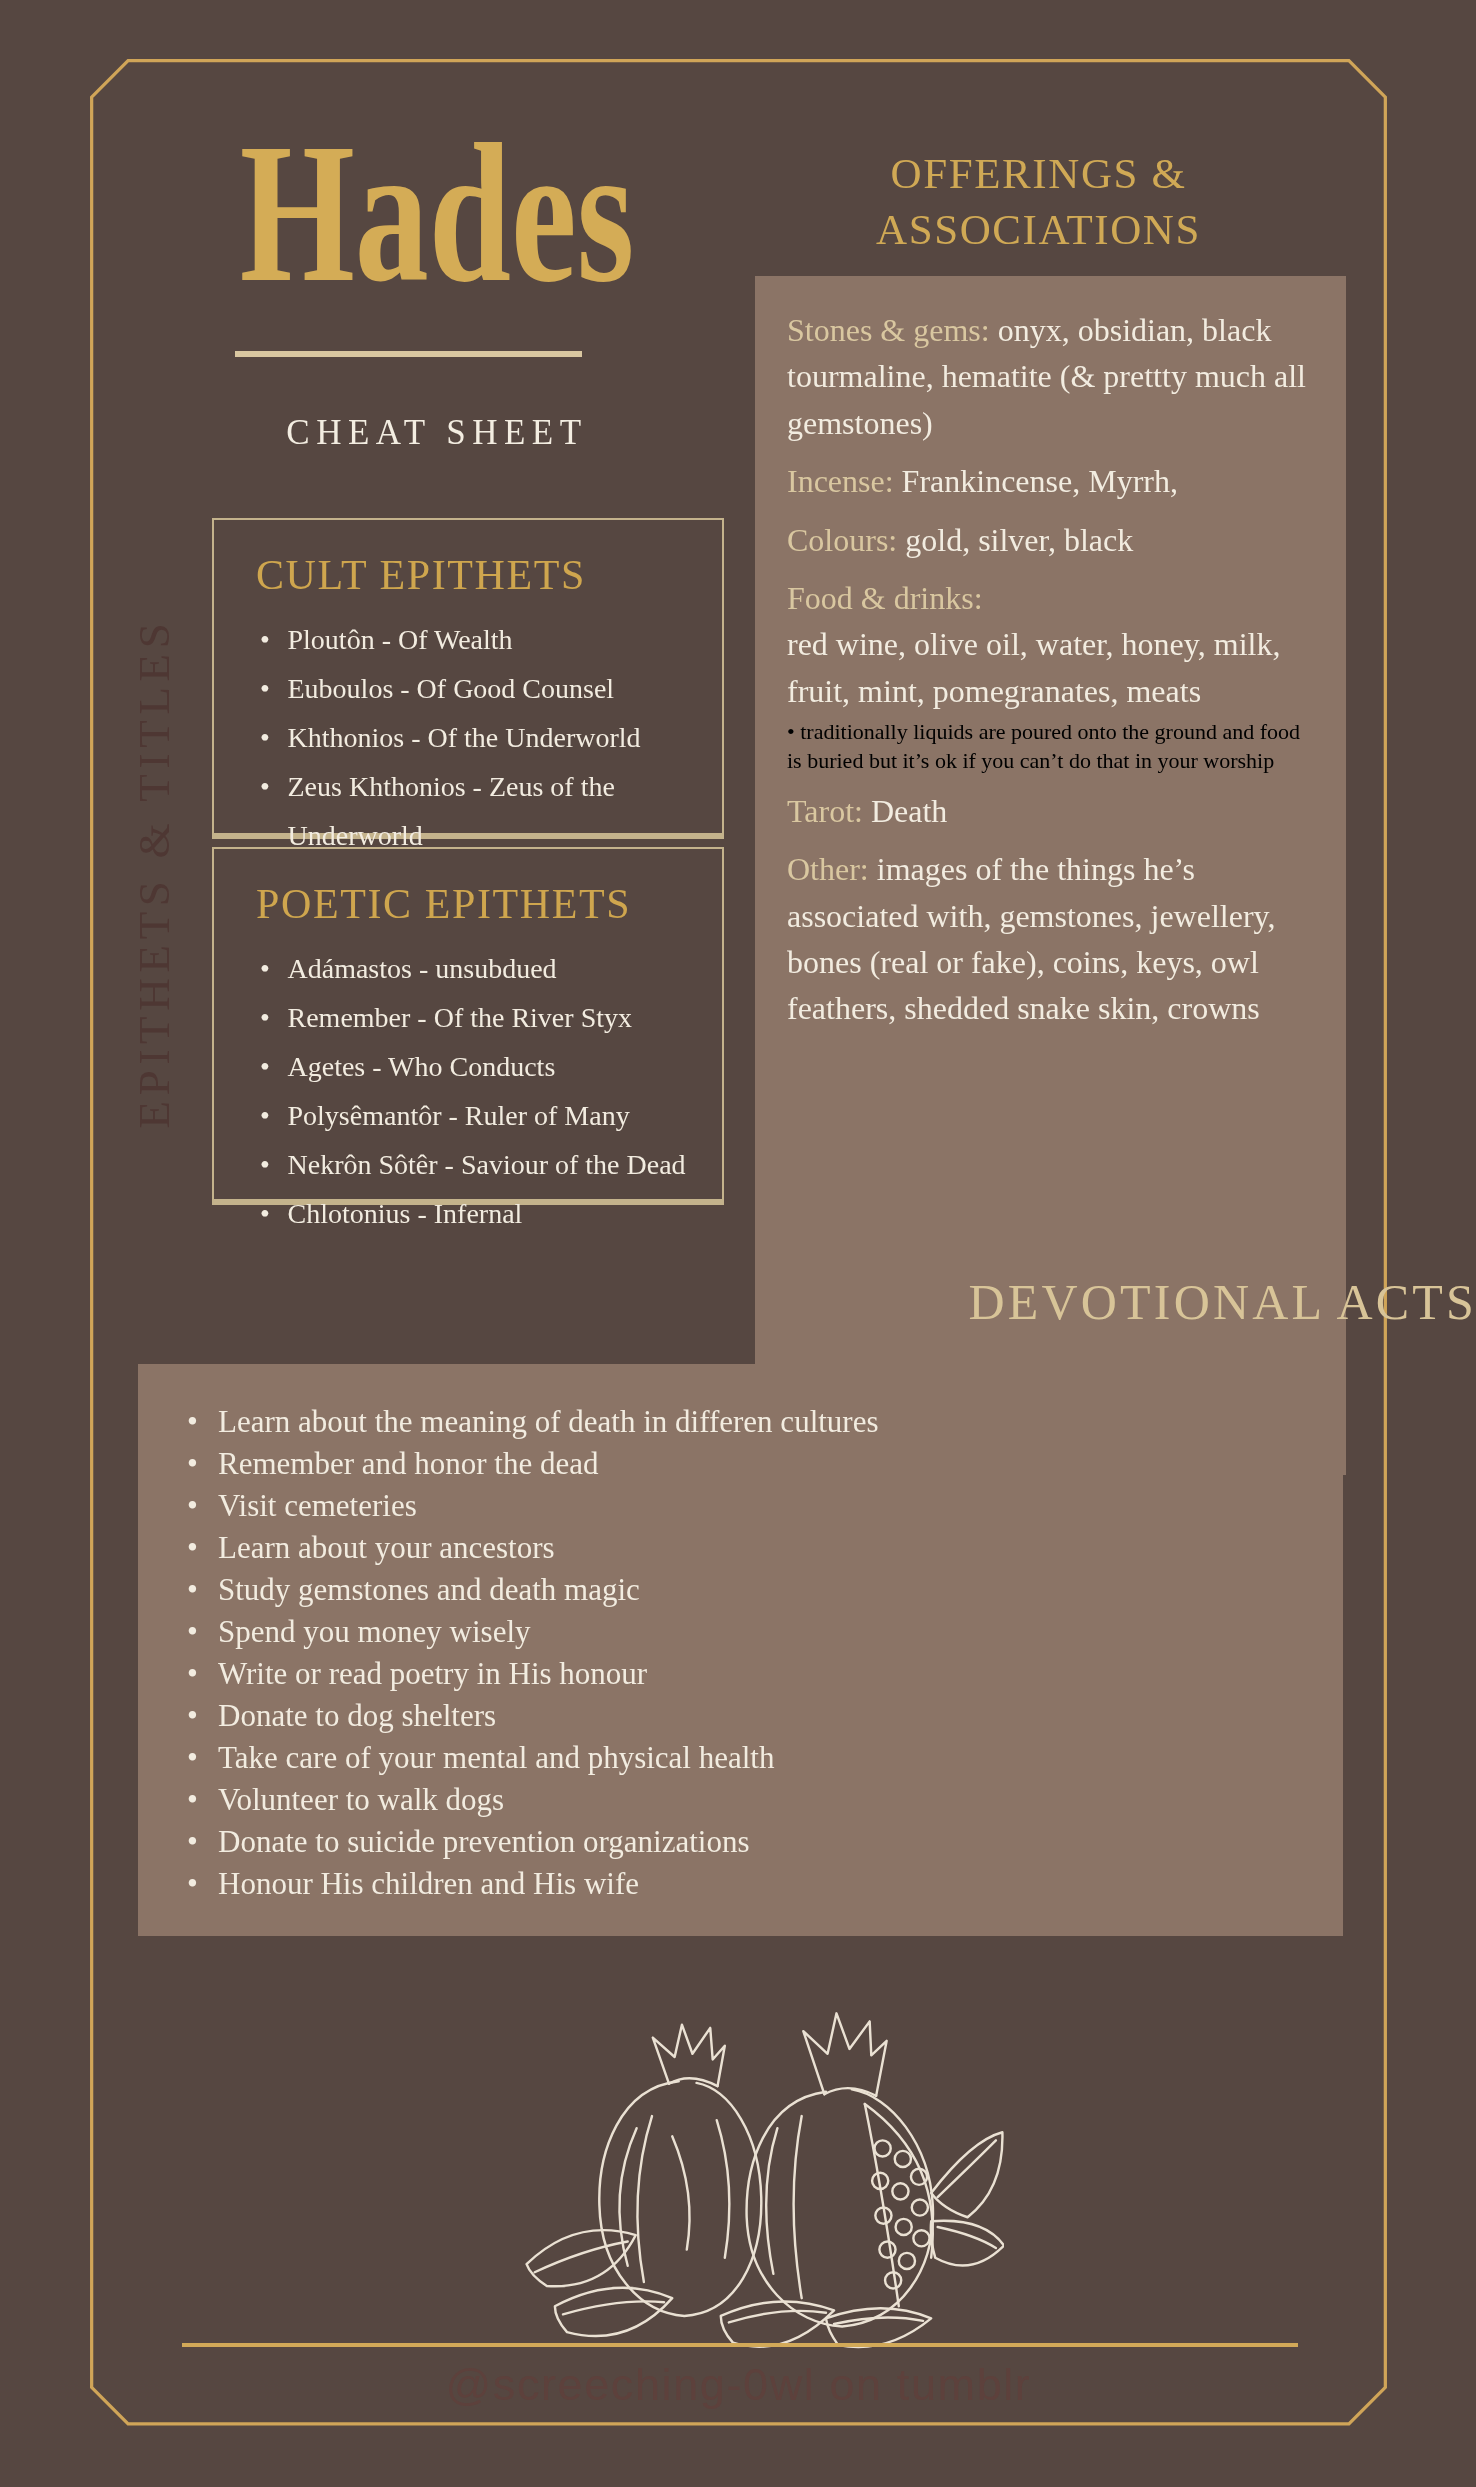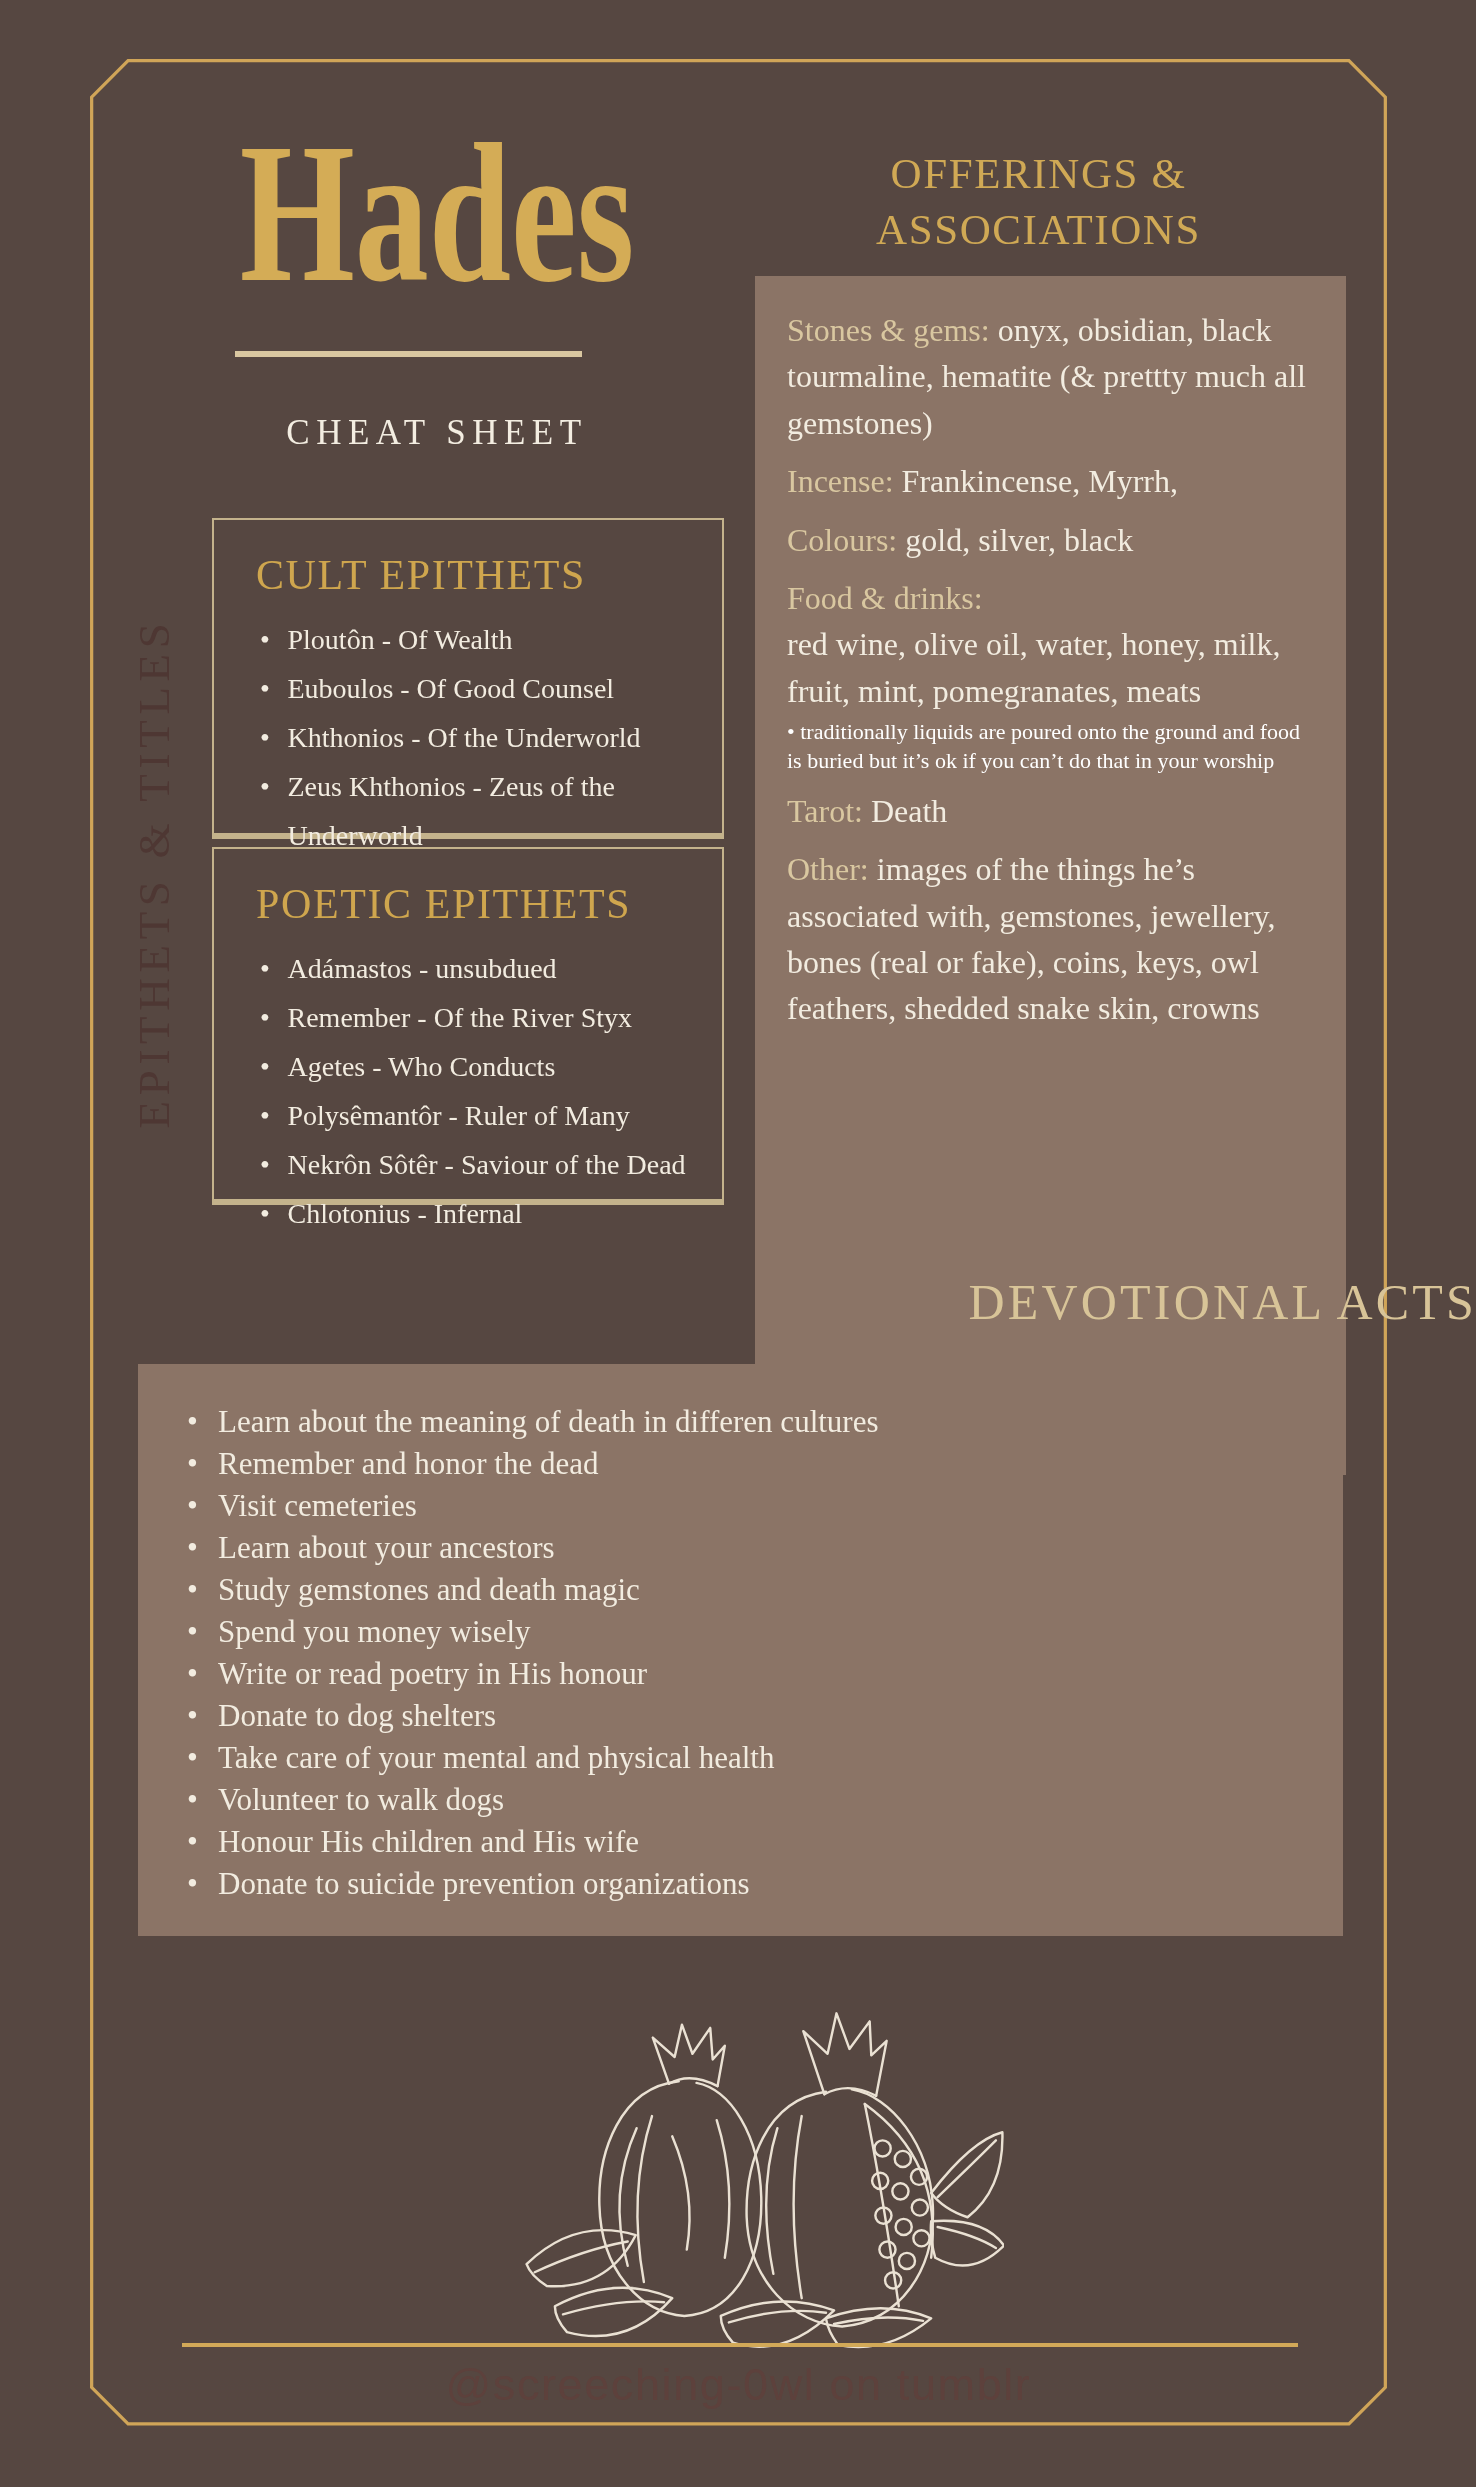--- a/index.html
+++ b/index.html
@@ -17,21 +17,21 @@
   .offerings-heading{position:absolute;left:729px;top:146px;width:619px;text-align:center;
                      font-size:43px;line-height:1.3;letter-spacing:1.6px;color:#d0a955;}
   .offerings-heading span{display:block;}
 
   .offerings-box{position:absolute;left:755px;top:276px;width:591px;height:1199px;
                  background:#8b7466;box-sizing:border-box;padding:31px 31px 0 32px;
                  font-size:32px;line-height:1.45;color:#f2ece0;}
   .offer-item{margin-bottom:12px;}
   .offer-label{color:#d9c7a0;}
   .offer-text{white-space:pre-line;}
-  .offer-note{font-size:22px;line-height:1.35;color:#ffffff;margin-top:2.4px;}
+  .offer-note{font-size:22px;line-height:1.35;color:#000000;margin-top:2.4px;}
 
   .epithet-box{position:absolute;left:212px;width:512px;box-sizing:border-box;
                border:2.4px solid #c4b38c;border-bottom-width:6.5px;color:#f2ece0;}
   .epithet-box.cult{top:518px;height:321px;}
   .epithet-box.poetic{top:847px;height:358px;}
   .epithet-box h2{margin:31px 0 16px 42px;font-weight:400;font-size:42px;
                   letter-spacing:1.6px;color:#cfa64e;}
   .epithet-box ul{list-style:none;margin:10px;padding:0 14.6px 0 36px;font-size:28px;line-height:49px;}
   .epithet-box li{position:relative;padding-left:27.5px;}
   .epithet-box li::before{content:"\2022";position:absolute;left:0;top:0;color:#f2ece0;}
@@ -165,23 +165,23 @@
         <li>Spend you money wisely</li>
 
         <li>Write or read poetry in His honour</li>
 
         <li>Donate to dog shelters</li>
 
         <li>Take care of your mental and physical health</li>
 
         <li>Volunteer to walk dogs</li>
 
+        <li>Donate to suicide prevention organizations</li>
+
         <li>Honour His children and His wife</li>
-
-        <li>Donate to suicide prevention organizations</li>
       </ul>
   </div>
 
   <svg class="pomegranate" viewBox="0 0 650 500" xmlns="http://www.w3.org/2000/svg">
     <g fill="none" stroke="#eae1d3" stroke-width="3" stroke-linecap="round" stroke-linejoin="round">
 
       <path d="M248 162 C175 170 148 250 150 315 C152 395 200 448 255 452 C320 448 352 380 350 305 C348 228 312 172 270 164"></path>
       <path d="M236 165 L216 108 L243 132 L252 92 L265 128 L287 96 L290 135 L305 118 L296 168"></path>
       <path d="M236 165 Q262 150 296 168"></path>
       <path d="M196 220 Q160 300 185 390"></path>

